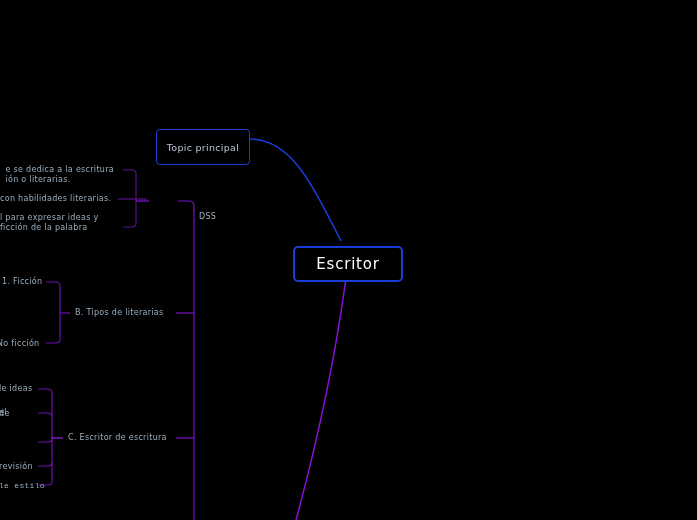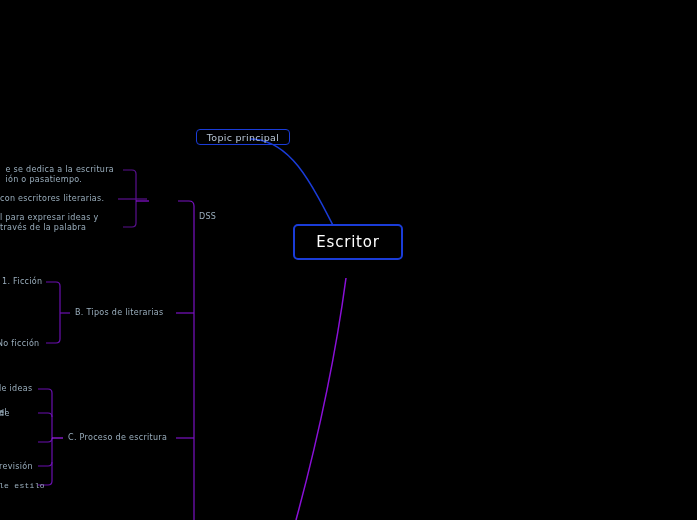--- a/index.html
+++ b/index.html
@@ -2,31 +2,30 @@
 <html><head>
   <meta charset="utf-8">
   <style>
     html, body { margin: 0; padding: 0; background: #000000; }
     body { width: 697px; height: 520px; position: relative; overflow: hidden;
            font-family: "DejaVu Sans", sans-serif; }
     #canvas { position: absolute; left: 0; top: 0; width: 697px; height: 520px; }
     svg.connectors { position: absolute; left: 0; top: 0; width: 697px; height: 520px; }
     .node { position: absolute; white-space: nowrap; color: #9aaebd; font-size: 8px; letter-spacing: 0.3px; }
     .central {
-      position: absolute; left: 293px; top: 224px; width: 110px; height: 36px;
+      position: absolute; left: 293px; top: 246px; width: 110px; height: 36px;
       border: 2px solid #1a3cd8; border-radius: 5px; box-sizing: border-box;
       background: #000; color: #ffffff; font-size: 15px; letter-spacing: 0.8px;
       display: flex; align-items: center; justify-content: center;
     }
     .topic-box {
-      position: absolute; left: 156px; top: 129px; width: 94px; height: 16px;
+      position: absolute; left: 156px; top: 129px; width: 94px; height: 36px;
       border: 1.5px solid #1a3cd8; border-radius: 4px; box-sizing: border-box;
       color: #b8c6d6; font-size: 9.5px; display: flex; align-items: center; justify-content: center;
       letter-spacing: 0.3px;
-      margin-left: 40px;
     }
     .leaf { line-height: 9.5px; text-align: right; }
   </style>
 </head>
 <body>
 
 <div id="canvas">
   <svg class="connectors" viewBox="0 0 697 520">
 
     <path d="M250 139 C 290 139, 310 180, 341 241" stroke="#1a3cd8" stroke-width="1.5" fill="none"></path>
@@ -57,42 +56,42 @@
 
   <div class="topic-box">
     <span>Topic principal</span>
   </div>
 
   <div class="node" style="left:151px; top:212px;margin-left:48px;">
     <span>DSS</span>
   </div>
   <div class="node leaf" style="right:583px; top:165px;">
     <div>e se dedica a la escritura</div>
-    <div style="text-align:left;">ión o pasatiempo.</div>
+    <div style="text-align:left;">ión o literarias.</div>
   </div>
   <div class="node leaf" style="left:0; top:194px;">
-    <div> con escritores literarias.</div>
+    <div> con habilidades literarias.</div>
   </div>
   <div class="node leaf" style="left:0; top:213px; text-align:left;">
     <div style="text-align:left;">l para expresar ideas y</div>
-    <div style="text-align:left;"> través de la palabra</div>
+    <div style="text-align:left;"> ficción de la palabra</div>
   </div>
 
   <div class="node" style="left:75px; top:308px;">
     <span>B. Tipos de literarias</span>
   </div>
   <div class="node" style="left:2px; top:277px;">
     <span>1. Ficción</span>
   </div>
   <div class="node" style="left:-3px; top:339px;">
     <span>No ficción</span>
   </div>
 
   <div class="node" style="left:68px; top:433px;">
-    <span>C. Proceso de escritura</span>
+    <span>C. Escritor de escritura</span>
   </div>
   <div class="node" style="left:-1px; top:384px;">
     <span>le ideas</span>
   </div>
   <div class="node" style="left:-1px; top:409px;">
     <span>de</span>
   </div>
   <div class="node" style="left:-1px; top:408px;">
     <span>el</span>
   </div>

